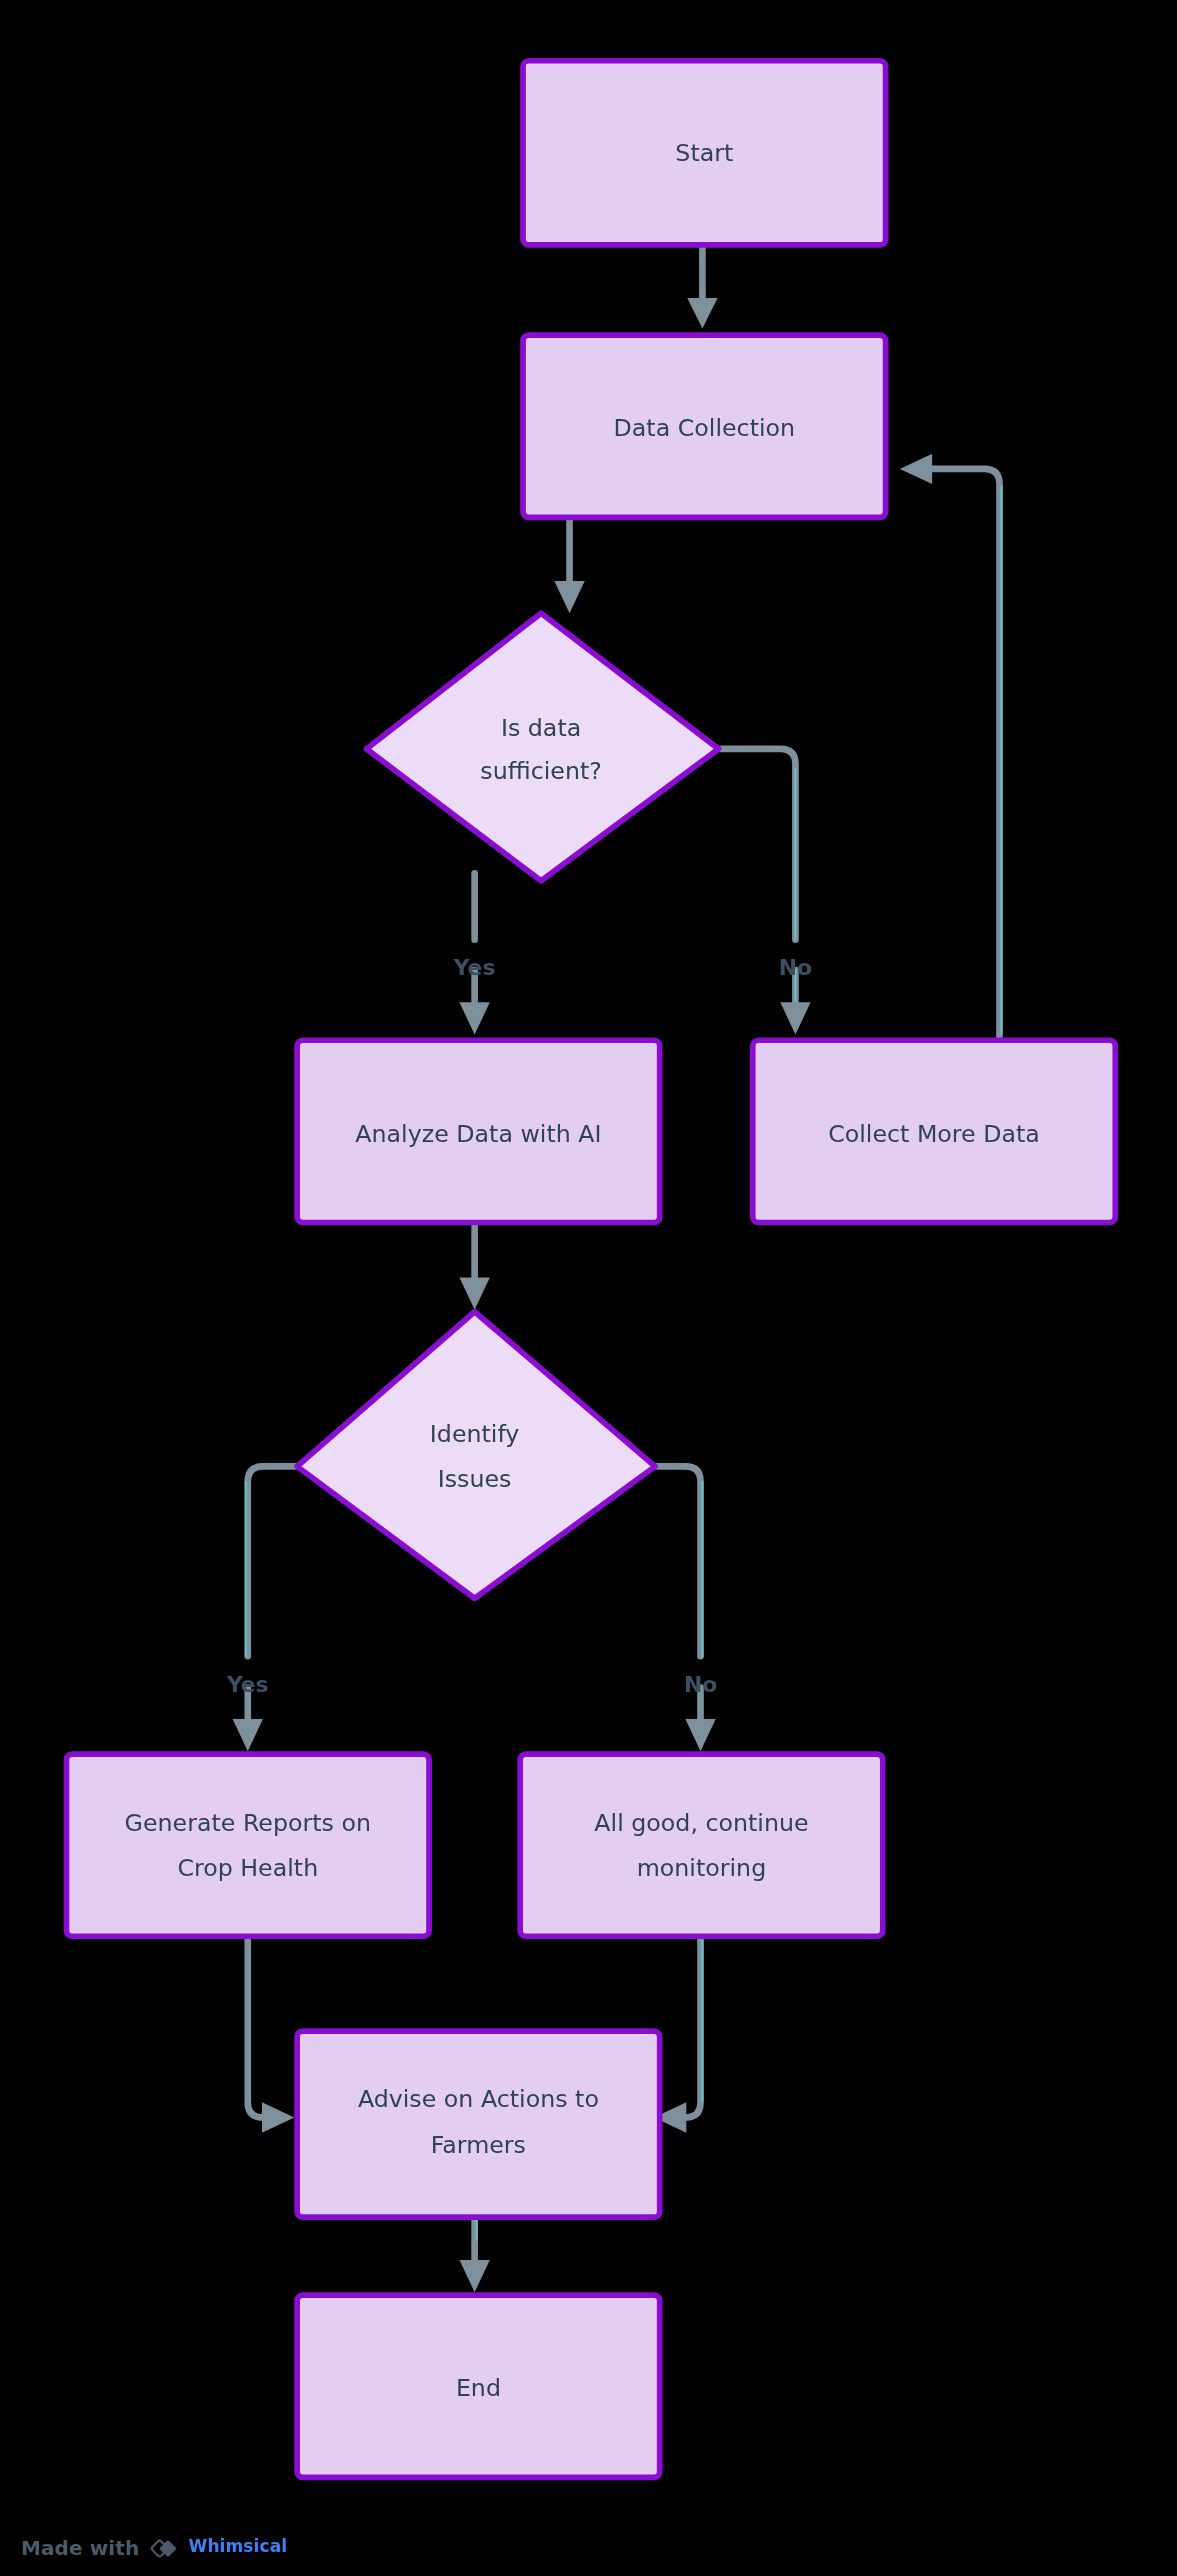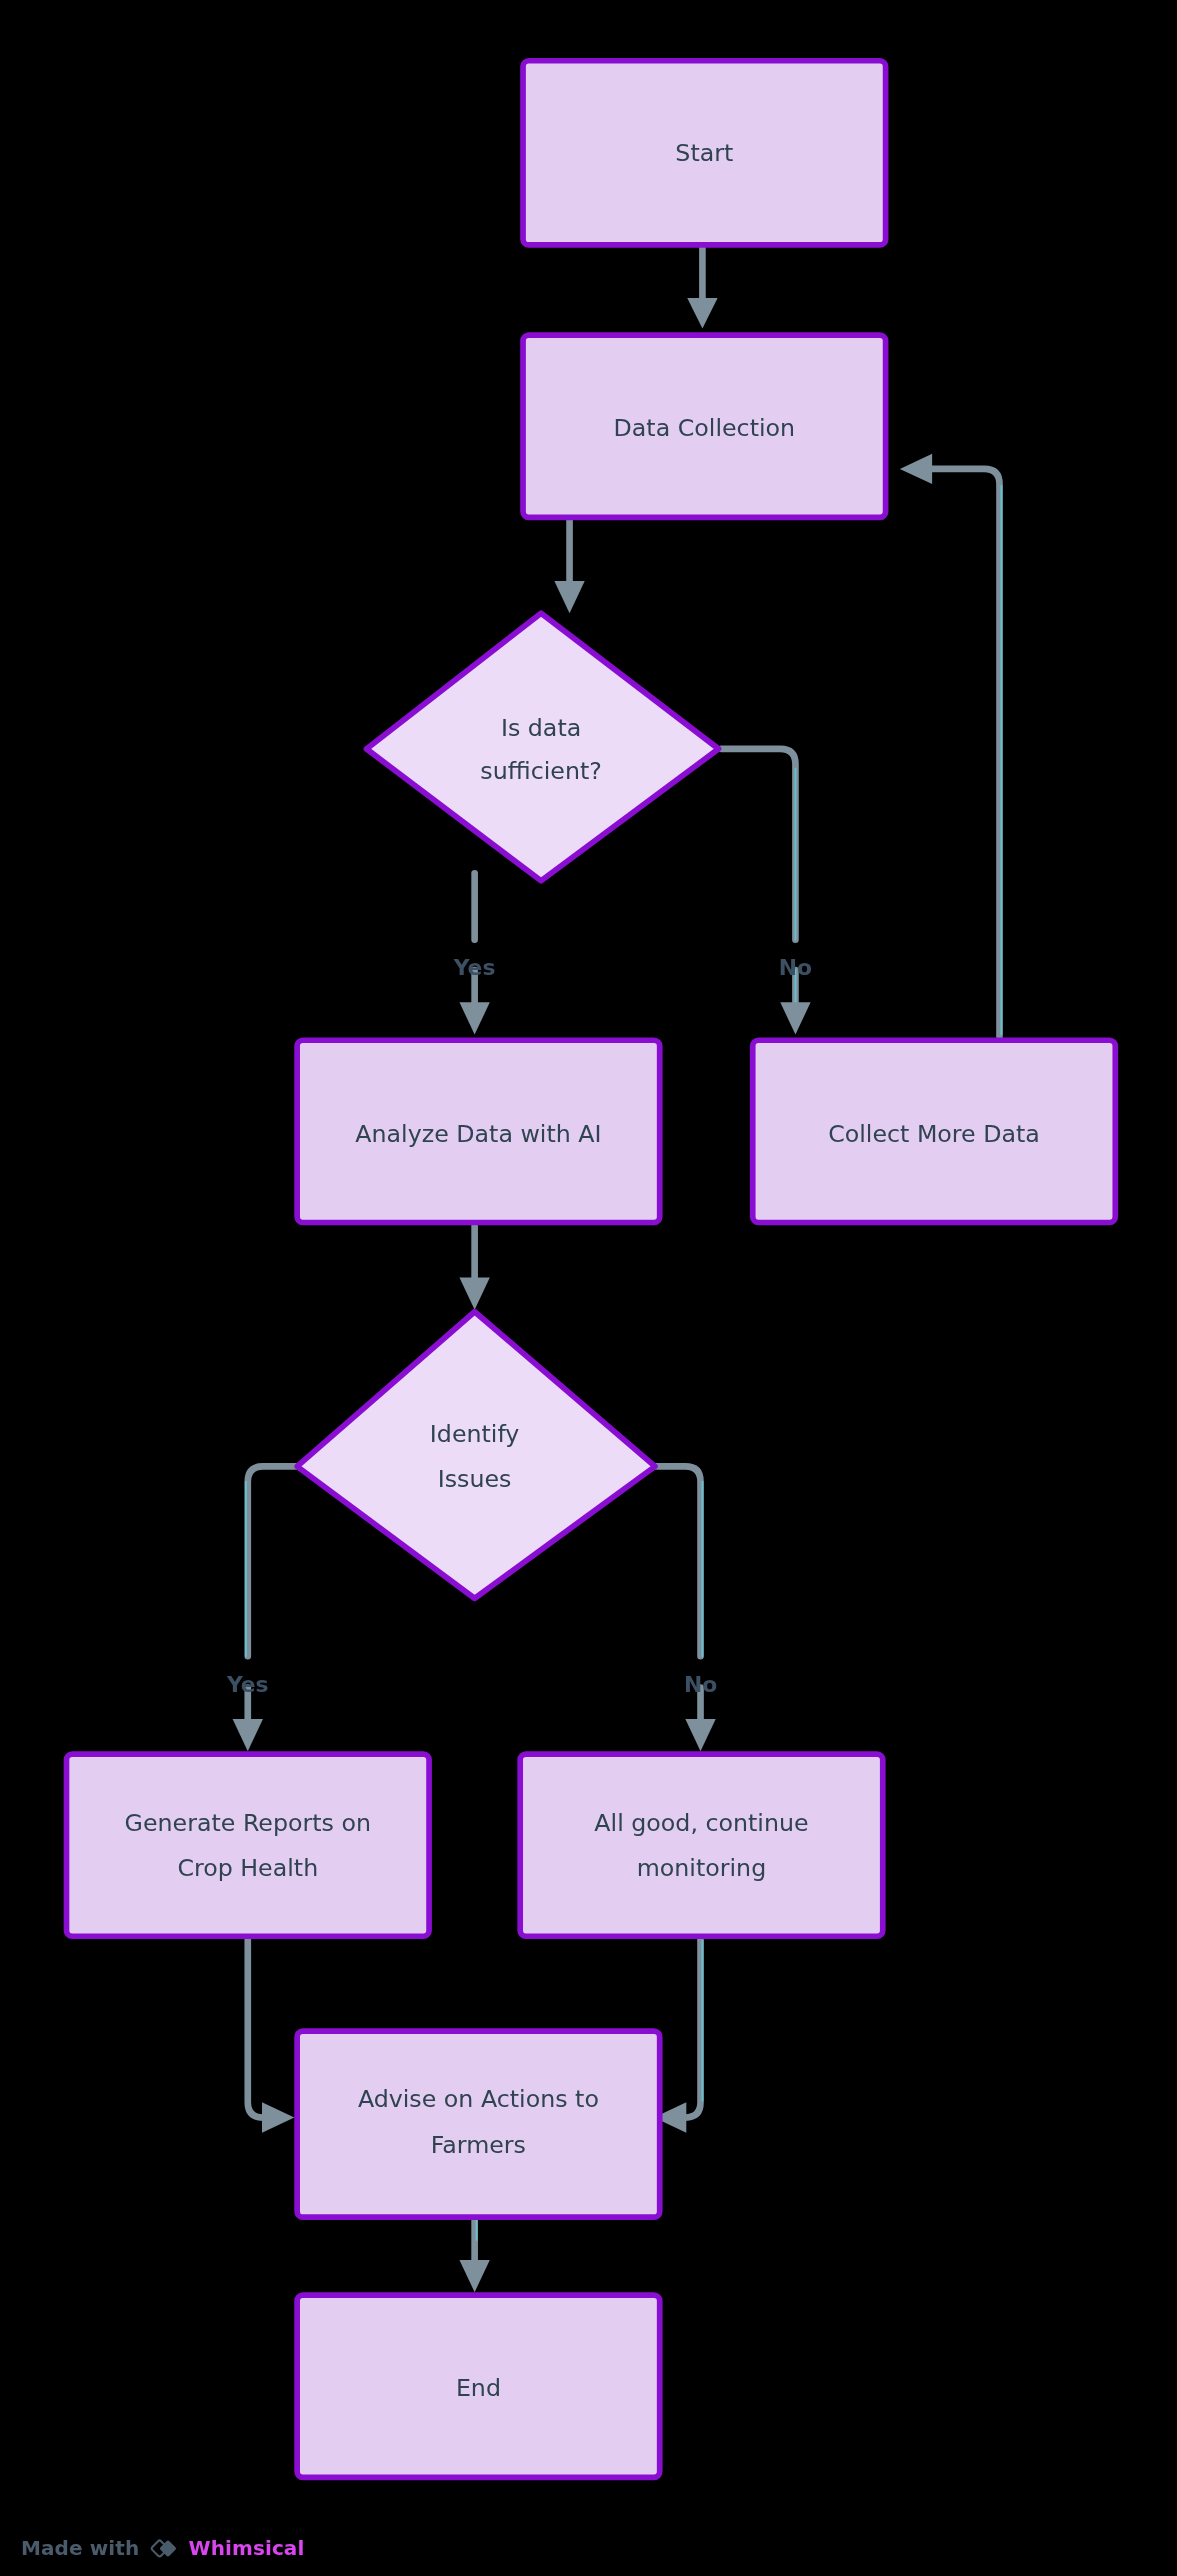--- a/index.html
+++ b/index.html
@@ -83,23 +83,23 @@
     height: 30px;
   }
   #footer .made-with {
     color: #4a5c6b;
     font-family: "DejaVu Sans", sans-serif;
     font-size: 20px;
     font-weight: bold;
     letter-spacing: 0.1px;
   }
   #footer .brand {
-    color: #d946ef;
-    font-family: "DejaVu Sans", sans-serif;
-    font-size: 20px;
+    color: #3b82f6;
+    font-family: "DejaVu Sans", sans-serif;
+    font-size: 17px;
     font-weight: bold;
     letter-spacing: 0.1px;
   }
   #footer .wlogo {
     width: 28.5px;
     height: 25px;
     display: block;
   }
 </style>
 </head>

